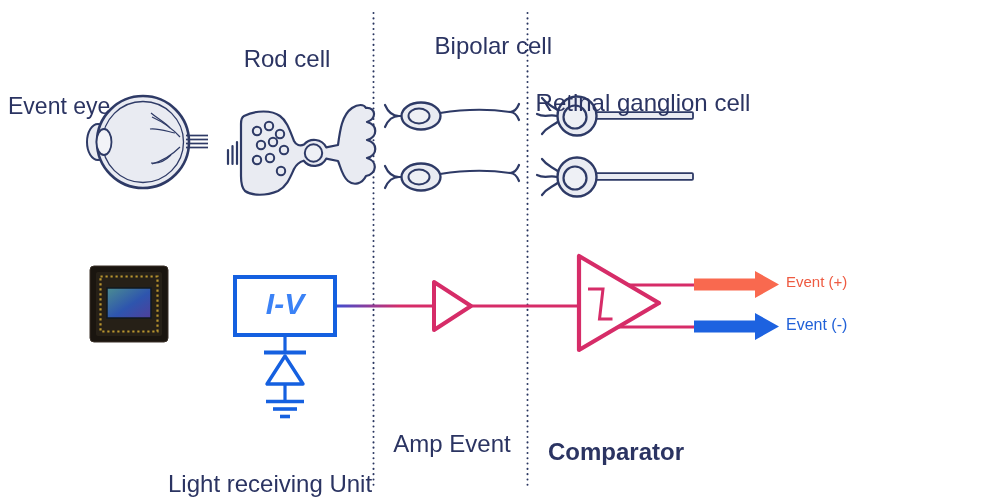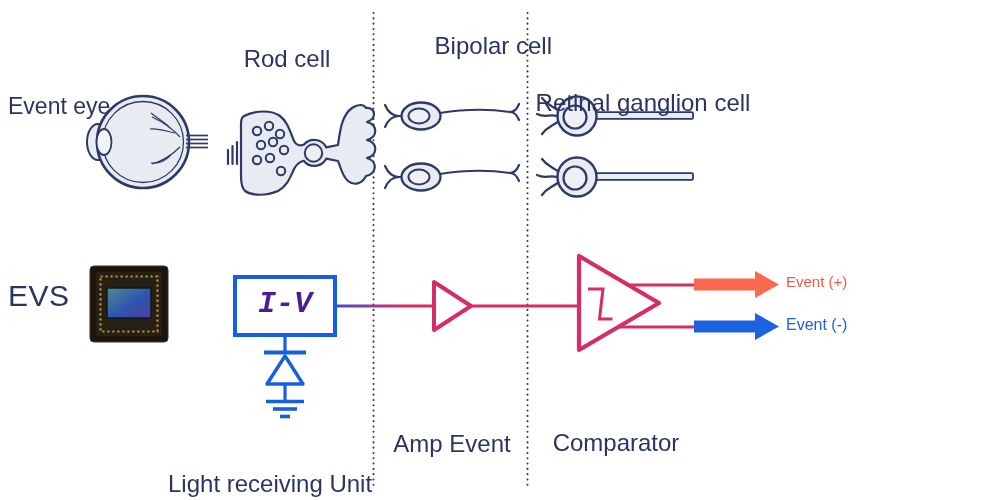--- a/index.html
+++ b/index.html
@@ -10,24 +10,24 @@
   #art{position:absolute;left:0;top:0;}
   .lbl{position:absolute;color:#2b3462;font-size:24px;line-height:1.2;white-space:nowrap;}
   .lbl.centered{text-align:center;white-space:nowrap;}
   #human-eye-label{left:8px;top:94px;width:110px;font-size:23px;line-height:1.12;white-space:normal;}
   #evs-label{left:8px;top:278px;font-size:30px;letter-spacing:.5px;}
   #rod-cell-label{left:187px;top:45px;width:200px;}
   #bipolar-cell-label{left:352px;top:32px;width:200px;text-align:right;}
   #ganglion-cell-label{left:523px;top:45px;width:240px;margin-top:44px;}
   #light-receiving-label{left:168px;top:430px;width:200px;margin-top:40px;}
   #amp-unit-label{left:352px;top:430px;width:200px;}
-  #comparator-label{left:516px;top:429px;width:200px;}
+  #comparator-label{left:516px;top:438px;width:200px;font-weight:bold;}
   #iv-box-label{left:235px;top:286px;width:100px;text-align:center;
-    font-family:Liberation Mono, monospace;font-style:italic;font-weight:bold;
-    font-size:30px;color:#4c1d95;}
+    font-family:Liberation Sans, sans-serif;font-style:italic;font-weight:bold;
+    font-size:30px;color:#3b82f6;}
   #event-pos-label{left:786px;top:273px;font-size:15px;color:#ee5a41;}
   #event-neg-label{left:786px;top:315px;font-size:16px;color:#2161d8;}
 </style>
 </head>
 <body>
 
 <div id="canvas">
 
   <svg id="art" width="1000" height="500" viewBox="0 0 1000 500">
     <defs>
@@ -168,21 +168,20 @@
     <g>
       <polygon points="579,256 579,350 659,303" fill="#ffffff" stroke="#d62c68" stroke-width="4.2" stroke-linejoin="round"></polygon>
       <path d="M588,289 h15 l-3.5,30 h13" fill="none" stroke="#d62c68" stroke-width="3"></path>
     </g>
 
     <path d="M694,278.5 H755 V271 L779,284.5 L755,298 V290.5 H694 Z" fill="#f9694f"></path>
     <path d="M694,320.5 H755 V313 L779,326.5 L755,340 V332.5 H694 Z" fill="#1d62e0"></path>
   </svg>
 
   <div class="lbl" id="human-eye-label">Event eye</div>
-  <div class="lbl" id="evs-label">EVS</div>
 
   <div class="lbl centered" id="rod-cell-label">Rod cell</div>
   <div class="lbl centered" id="bipolar-cell-label">Bipolar cell</div>
   <div class="lbl centered" id="ganglion-cell-label">Retinal ganglion cell</div>
 
   <div class="lbl centered" id="light-receiving-label">Light receiving Unit</div>
   <div class="lbl centered" id="amp-unit-label">Amp Event</div>
   <div class="lbl centered" id="comparator-label">Comparator</div>
 
   <div class="lbl" id="iv-box-label">I-V</div>

